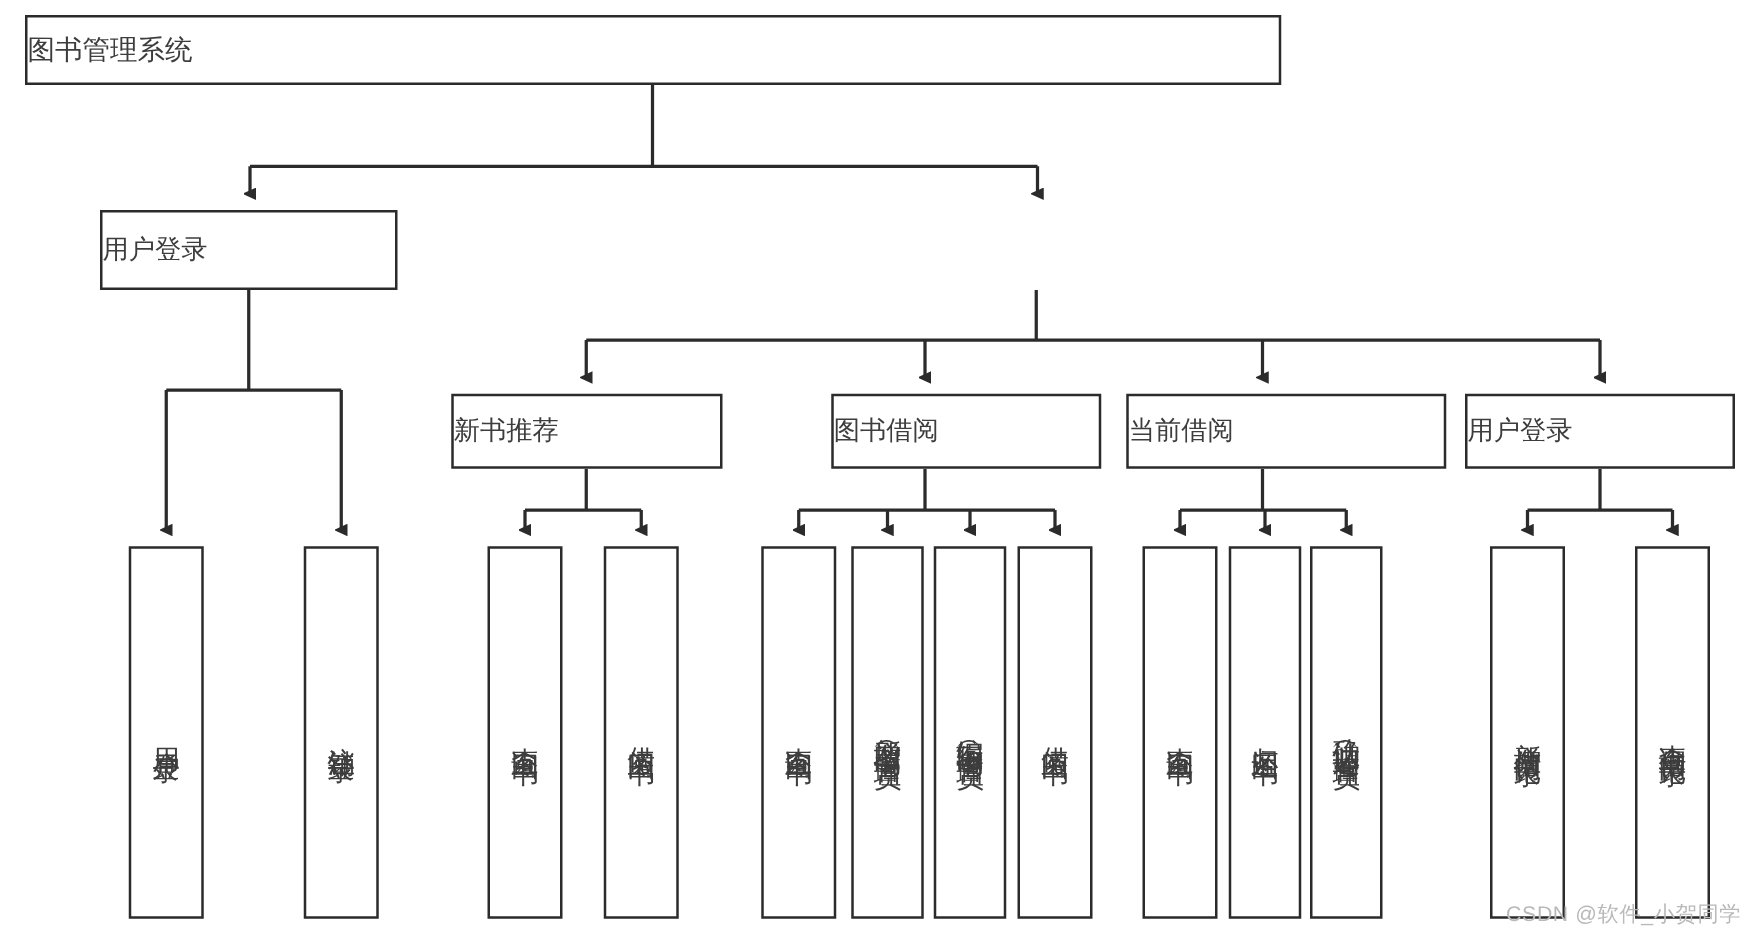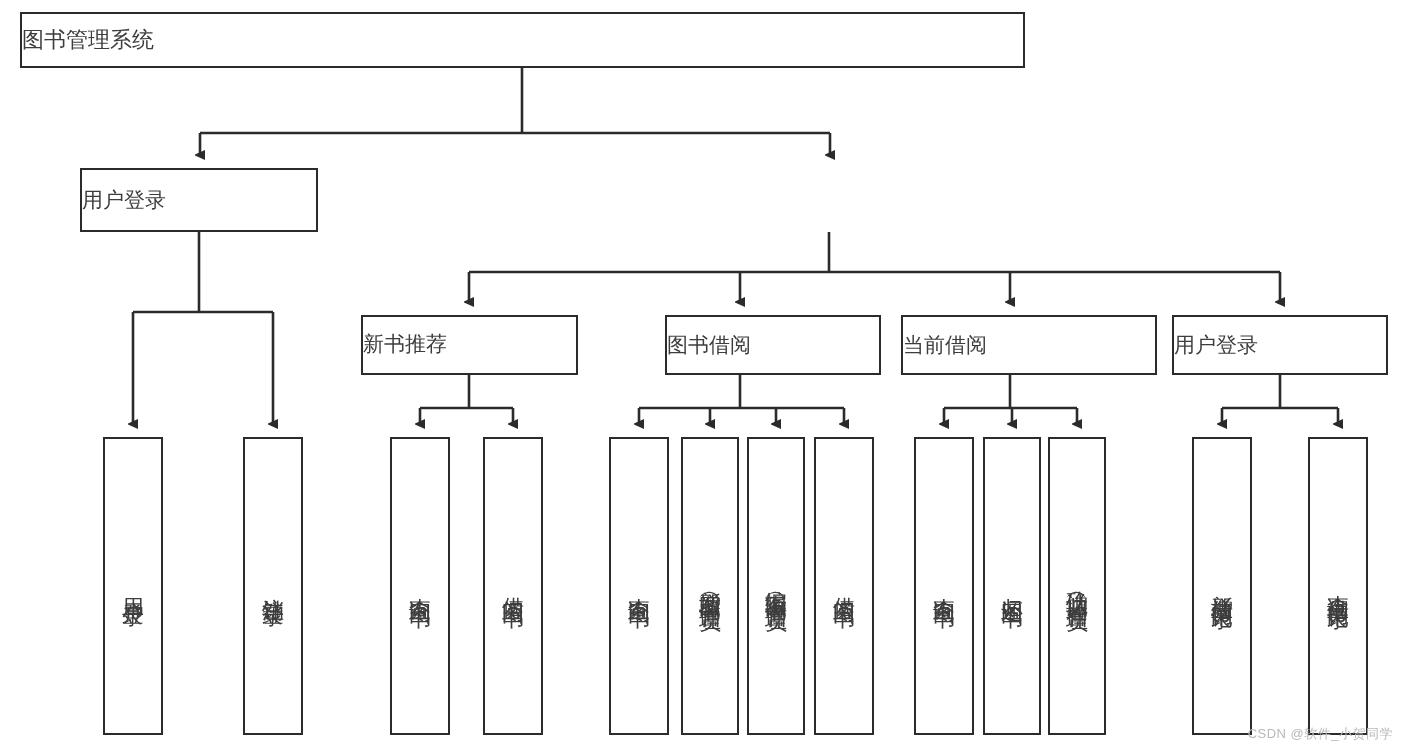--- a/index.html
+++ b/index.html
@@ -54,21 +54,21 @@
     font-size:22px;
     letter-spacing:3px;
     line-height:1;
     white-space:nowrap;
     text-align:center;
   }
   .watermark{
     position:absolute;
     right:12px;
     bottom:4px;
-    font-size:13px;
+    font-size:17px;
     color:#b9b9b9;
     letter-spacing:0.5px;
     z-index:5;
     white-space:nowrap;
     font-family:"Liberation Sans","DejaVu Sans",sans-serif;
   }
 </style>
 </head>
 <body>
 

